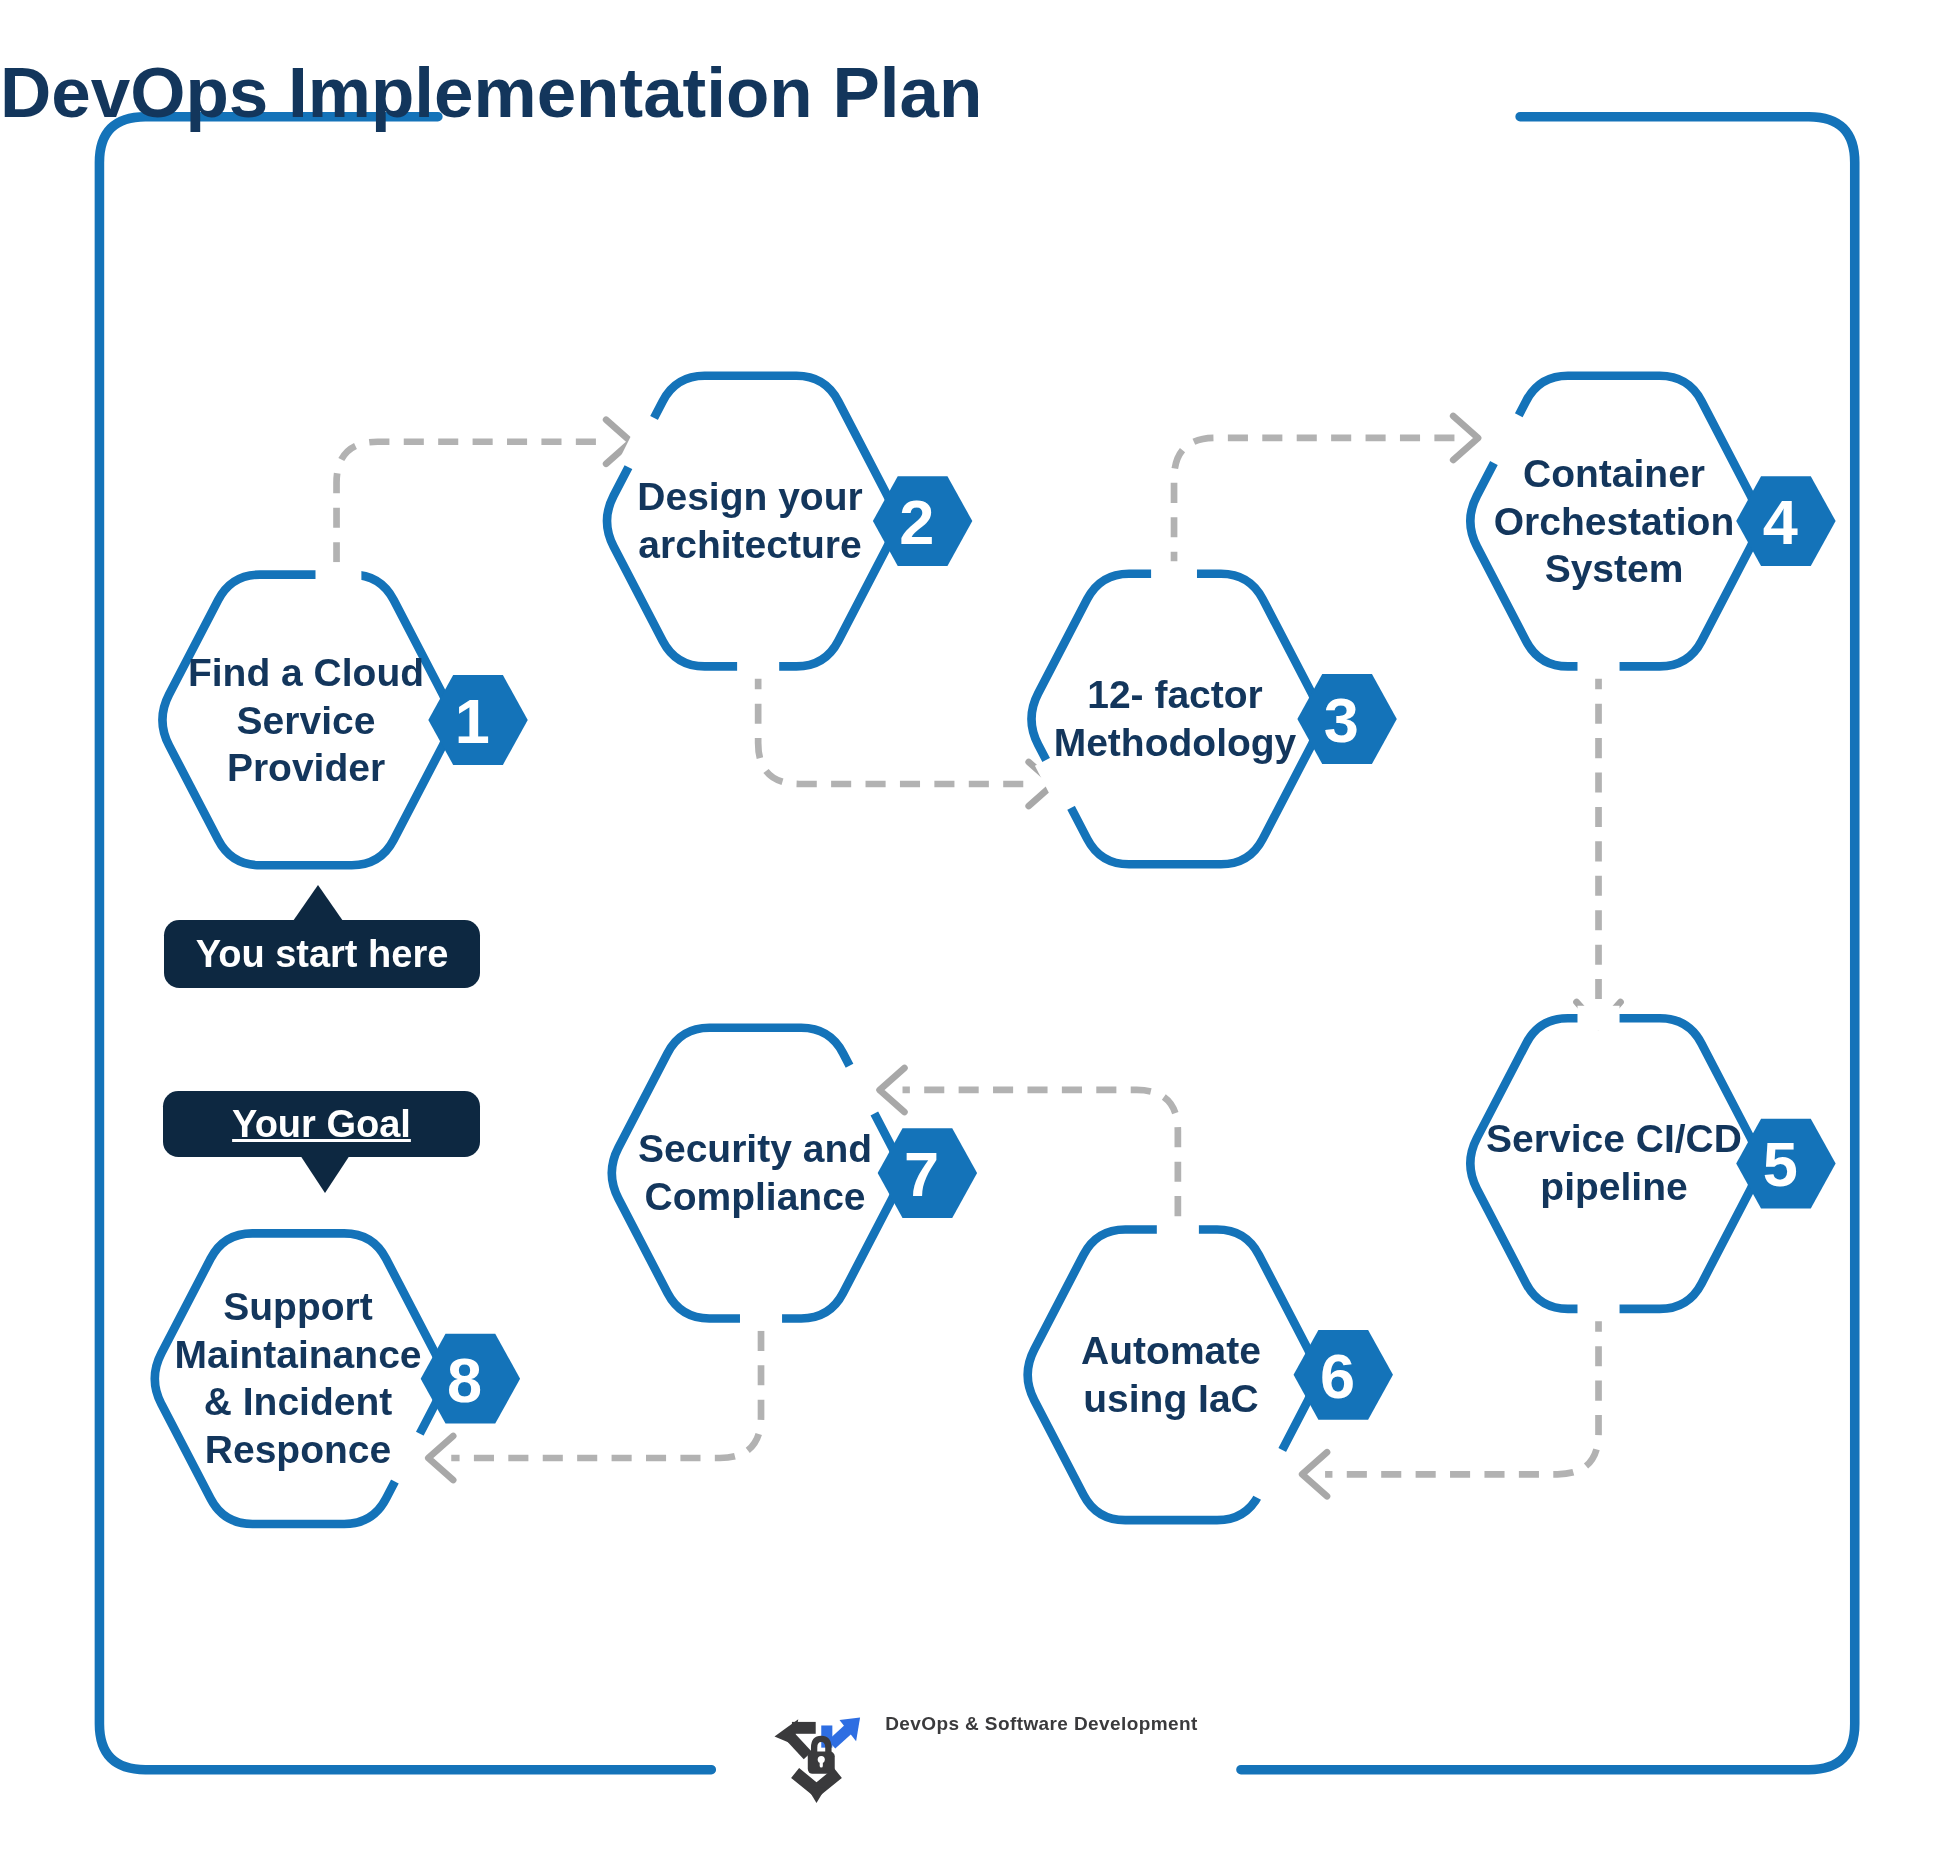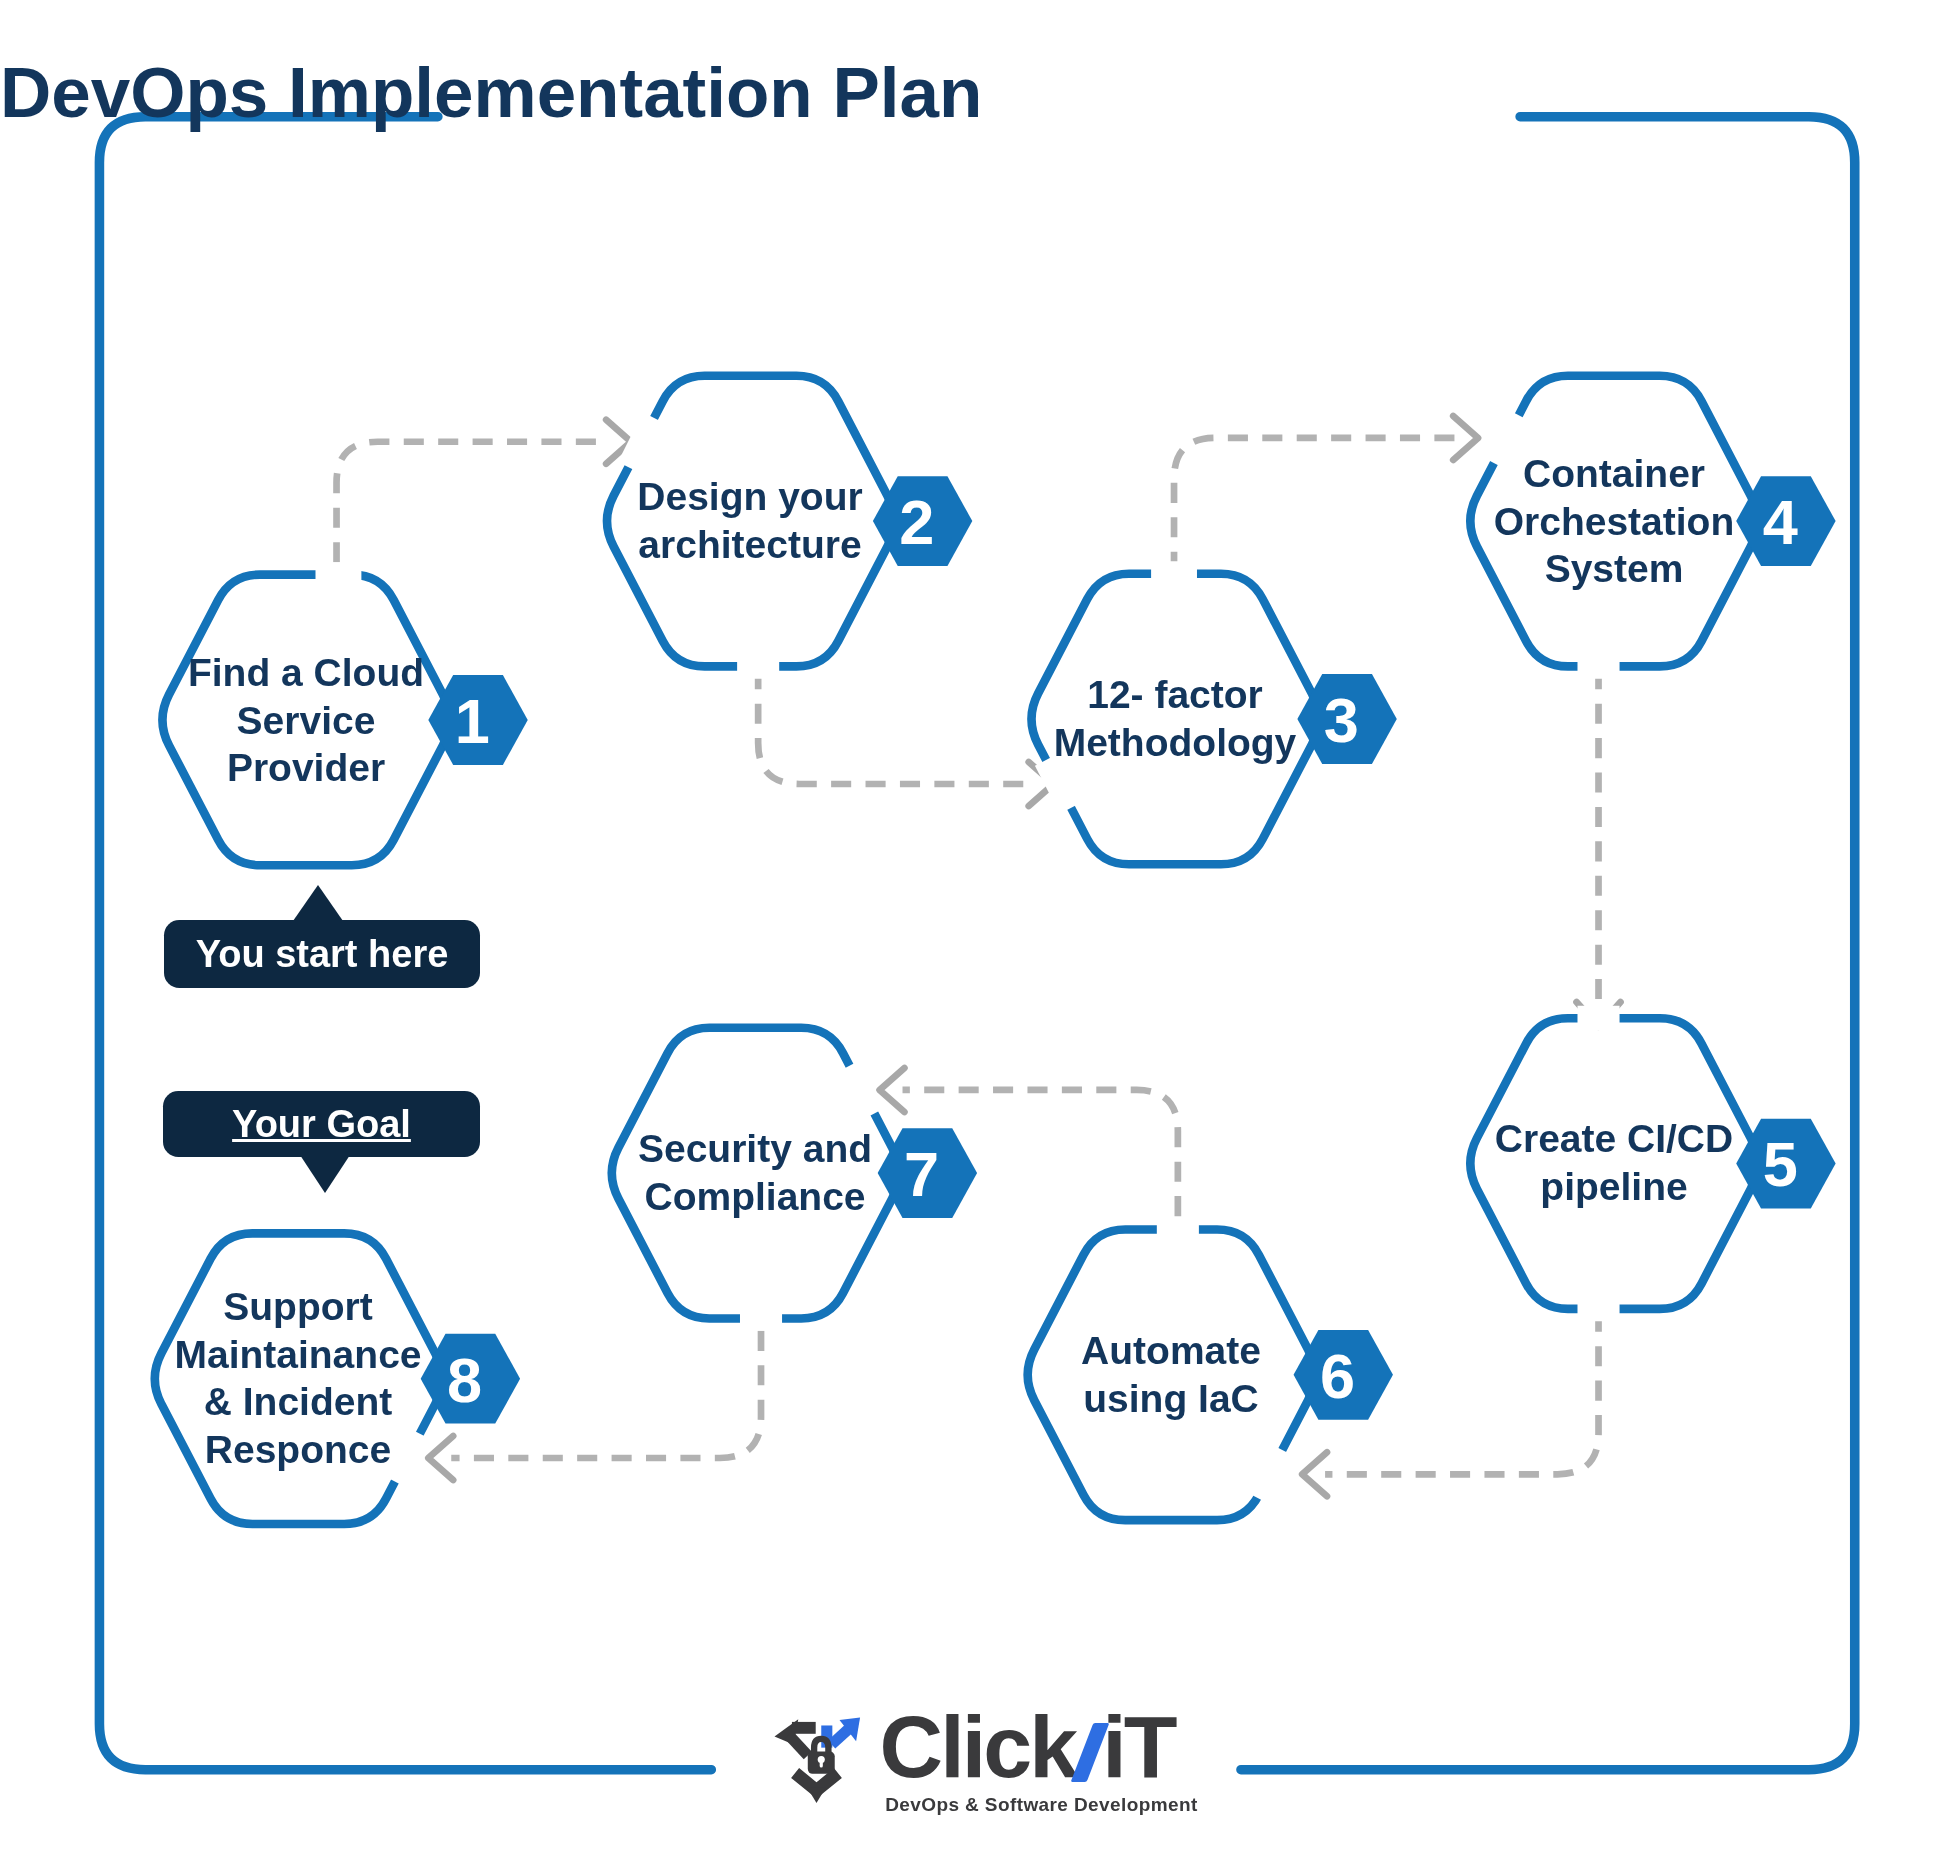--- a/index.html
+++ b/index.html
@@ -123,21 +123,21 @@
   <div class="hex-label" style="left:306px;top:720px;">Find a Cloud
 Service
 Provider</div>
   <div class="hex-label" style="left:750px;top:521px;">Design your
 architecture</div>
   <div class="hex-label" style="left:1175px;top:719px;">12- factor
 Methodology</div>
   <div class="hex-label" style="left:1614px;top:521px;">Container
 Orchestation
 System</div>
-  <div class="hex-label" style="left:1614px;top:1163px;">Create CI/CD
+  <div class="hex-label" style="left:1614px;top:1163px;">Service CI/CD
 pipeline</div>
   <div class="hex-label" style="left:1171px;top:1375px;">Automate
 using IaC</div>
   <div class="hex-label" style="left:755px;top:1173px;">Security and
 Compliance</div>
   <div class="hex-label" style="left:298px;top:1378px;">Support
 Maintainance
 &amp; Incident
 Responce</div>
 
@@ -160,23 +160,18 @@
         <polygon points="53,100 77,100 65,120" fill="var(--logo-dark)"></polygon>
       </g>
       <g>
         <path d="M62 58 V50 Q62 39 71 39 Q80 39 80 50 V58" stroke="var(--logo-dark)" stroke-width="8" fill="none"></path>
         <rect x="54" y="55" width="34" height="28" rx="6" fill="var(--logo-dark)"></rect>
         <circle cx="71" cy="65" r="4.5" fill="#ffffff"></circle>
         <rect x="69" y="65" width="4" height="10" rx="2" fill="#ffffff"></rect>
       </g>
     </svg>
     <div class="logo-textcol">
-      <div class="brand">
-        <span>Click</span>
-          <span class="brand-slash"></span>
-          <span>iT</span>
-      </div>
       <div class="tagline">DevOps &amp; Software Development</div>
     </div>
   </div>
 
 </div>
 
 
 </body></html>

